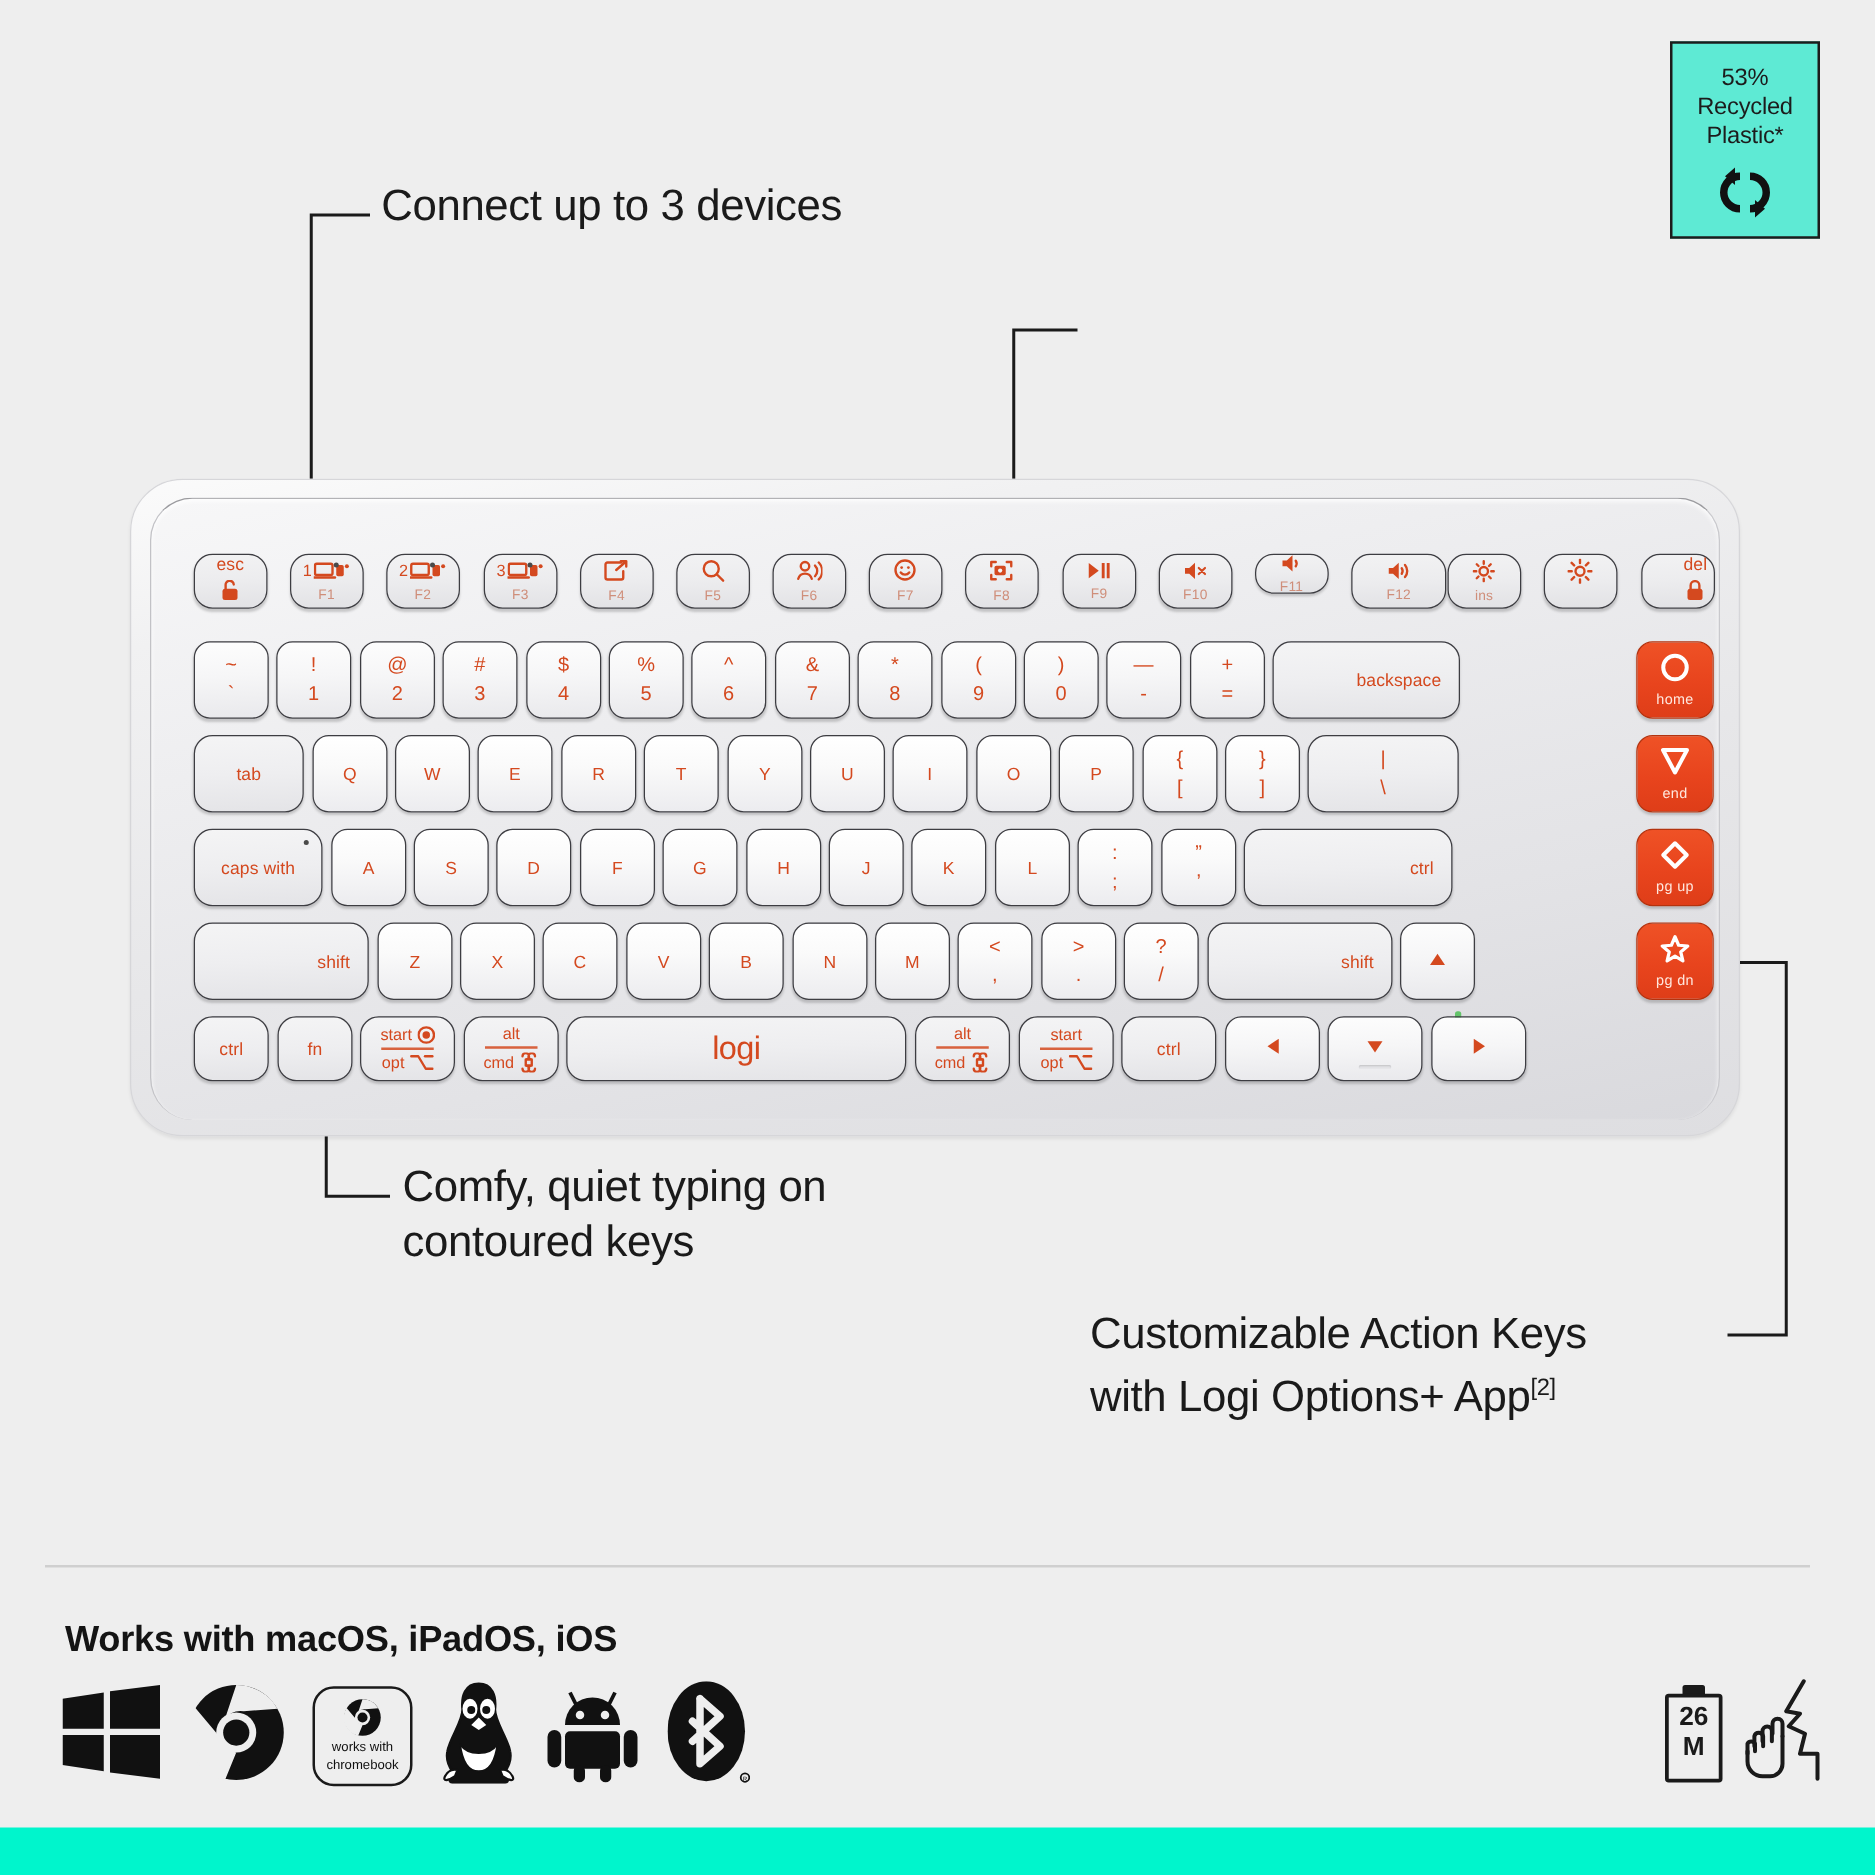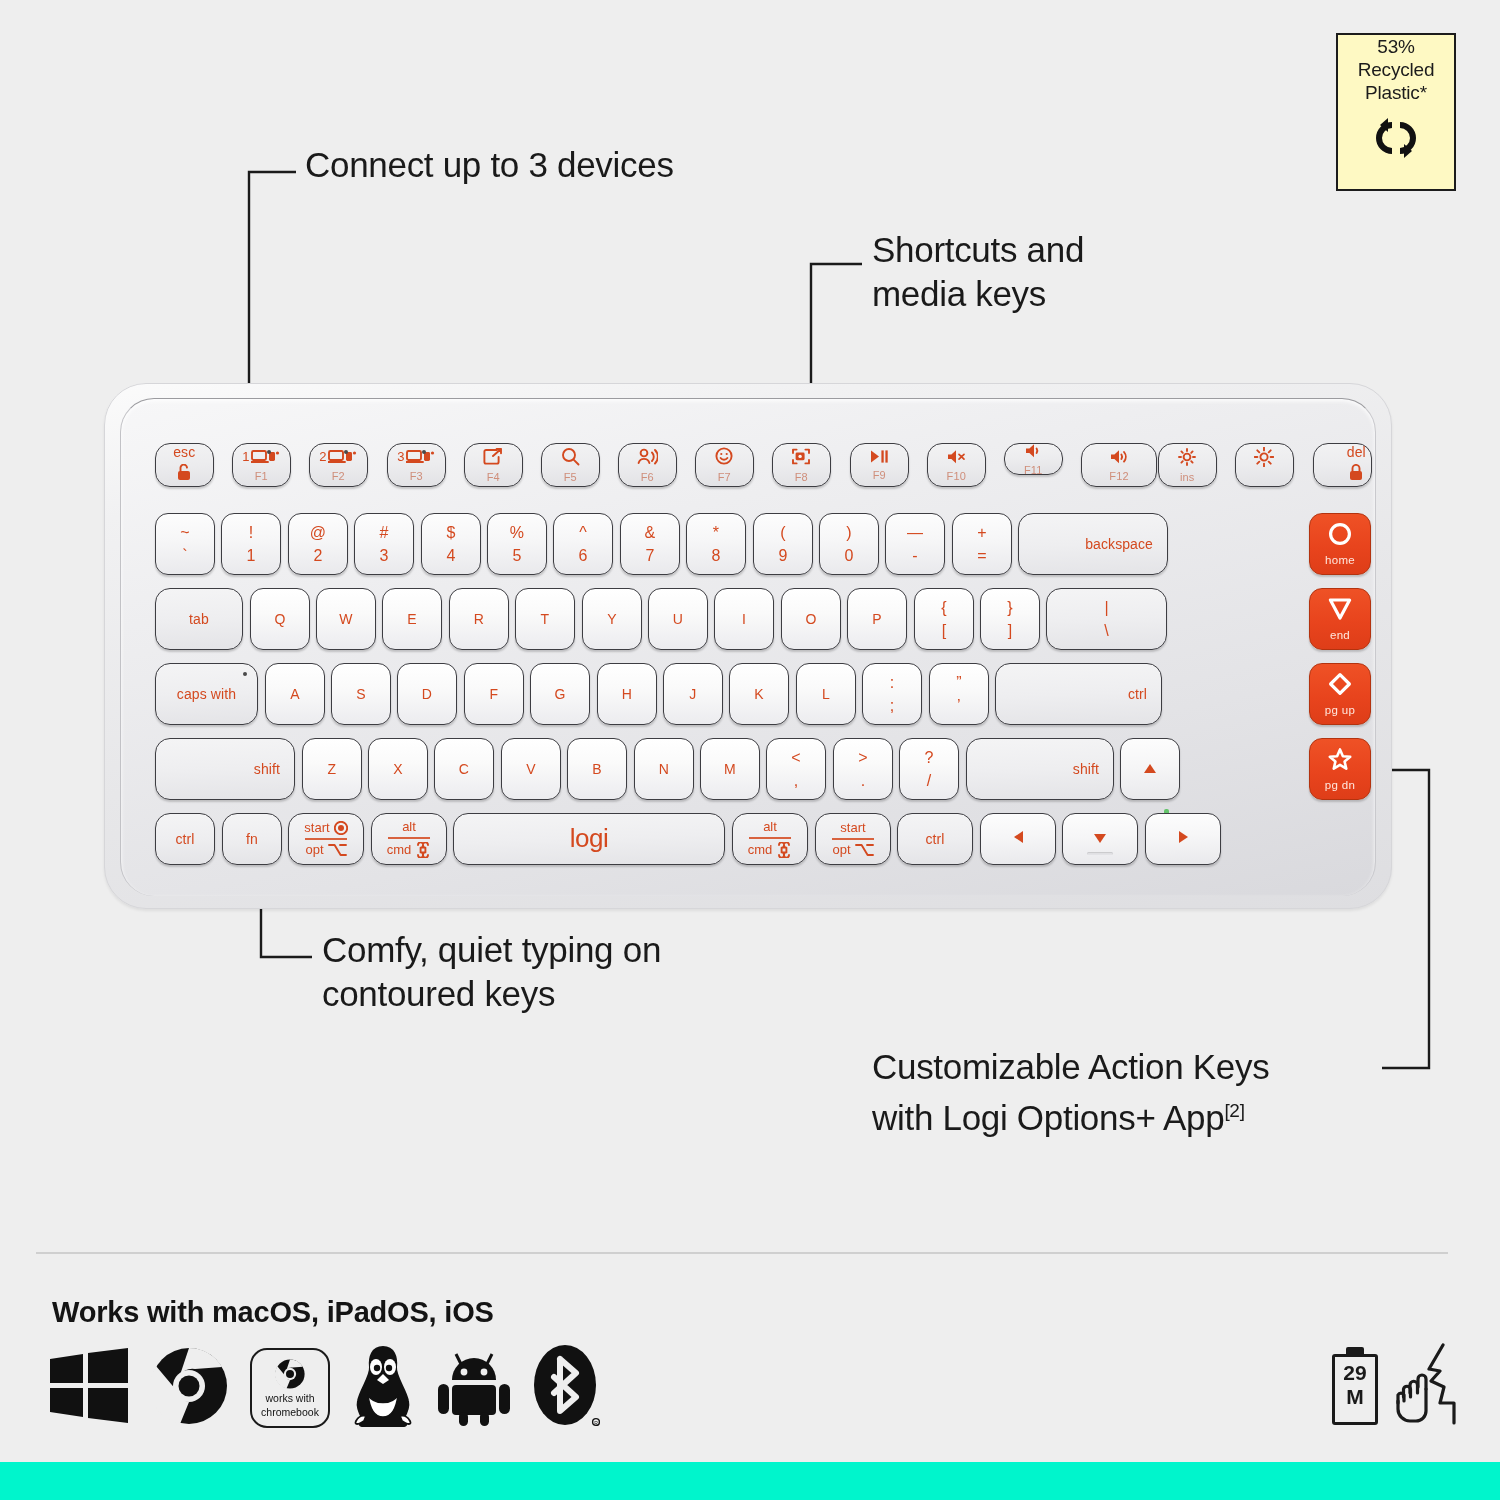--- a/index.html
+++ b/index.html
@@ -8,23 +8,23 @@
     background:#eeeeee;
     font-family:"Liberation Sans", sans-serif;
     overflow:hidden;position:relative;
     -webkit-font-smoothing:antialiased;
   }
   .stage{position:absolute;inset:0;}
 
   
   .recycled-badge{
     position:absolute;left:1336px;top:33px;width:120px;height:158px;
-    border:2.5px solid #1c1c1c;background:#fef9c3;
+    border:2.5px solid #1c1c1c;background:#5eead4;
     display:flex;flex-direction:column;align-items:center;justify-content:flex-start;
-    box-sizing:border-box;
+    padding-top:16px;box-sizing:border-box;
   }
   .recycled-badge .rb-text{
     font-size:19px;line-height:23px;color:#1c1c1c;text-align:center;
     letter-spacing:-0.2px;font-weight:400;
   }
   .rb-icon{margin-top:10px;}
 
   
   .callout{position:absolute;color:#1a1a1a;letter-spacing:-0.3px;}
   .callout .line{display:block;white-space:nowrap;}
@@ -155,24 +155,20 @@
     <circle cx="261" cy="617" r="8.5" fill="#1a1a1a"></circle>
 
     <polyline points="1382,1068 1429,1068 1429,770 1345,770" fill="none" stroke="#1a1a1a" stroke-width="2.4"></polyline>
     <circle cx="1345" cy="770" r="8.5" fill="#1a1a1a"></circle>
   </svg>
 
   <div class="callout" id="co-connect">
     <span class="line">Connect up to 3 devices</span>
   </div>
 
-  <div class="callout" id="co-shortcuts">
-    <span class="line">Shortcuts and</span>
-    <span class="line">media keys</span>
-  </div>
 
   <div class="callout" id="co-comfy">
     <span class="line">Comfy, quiet typing on</span>
     <span class="line">contoured keys</span>
   </div>
 
   <div class="callout" id="co-action">
     <span class="line">Customizable Action Keys</span>
     <span class="line"><span>with Logi Options+ App</span><span class="sup">[2]</span></span>
   </div>
@@ -699,21 +695,21 @@
         <circle cx="62" cy="77" r="3.4" fill="none" stroke="#111" stroke-width="1.4"></circle>
         <text x="62" y="80" font-size="5" text-anchor="middle" fill="#111">R</text>
       </svg>
     </span>
   </div>
 
   <div class="right-icons">
     <span class="batt">
       <span class="cap"></span>
       <span class="body"></span>
-      <span class="t1">29</span>
+      <span class="t1">26</span>
       <span class="t2">M</span>
     </span>
     <span>
       <svg width="62" height="82" viewBox="0 0 62 82">
         <g fill="none" stroke="#1a1a1a" stroke-width="3.2" stroke-linecap="round" stroke-linejoin="round">
           <path d="M47 2 L33 26 L44 28 L35 38 L48 44 L44 60 L58 60 L58 80"></path>
           <path d="M22 44 L22 36 A4 4 0 0 1 30 36 L30 46"></path>
           <path d="M14 50 L14 42 A3.6 3.6 0 0 1 21.5 42 L21.5 50"></path>
           <path d="M7.5 54 L7.5 46 A3.6 3.6 0 0 1 14.5 46 L14.5 54"></path>
           <path d="M2 60 L2 52 A3.4 3.4 0 0 1 8 52 L8 58"></path>

